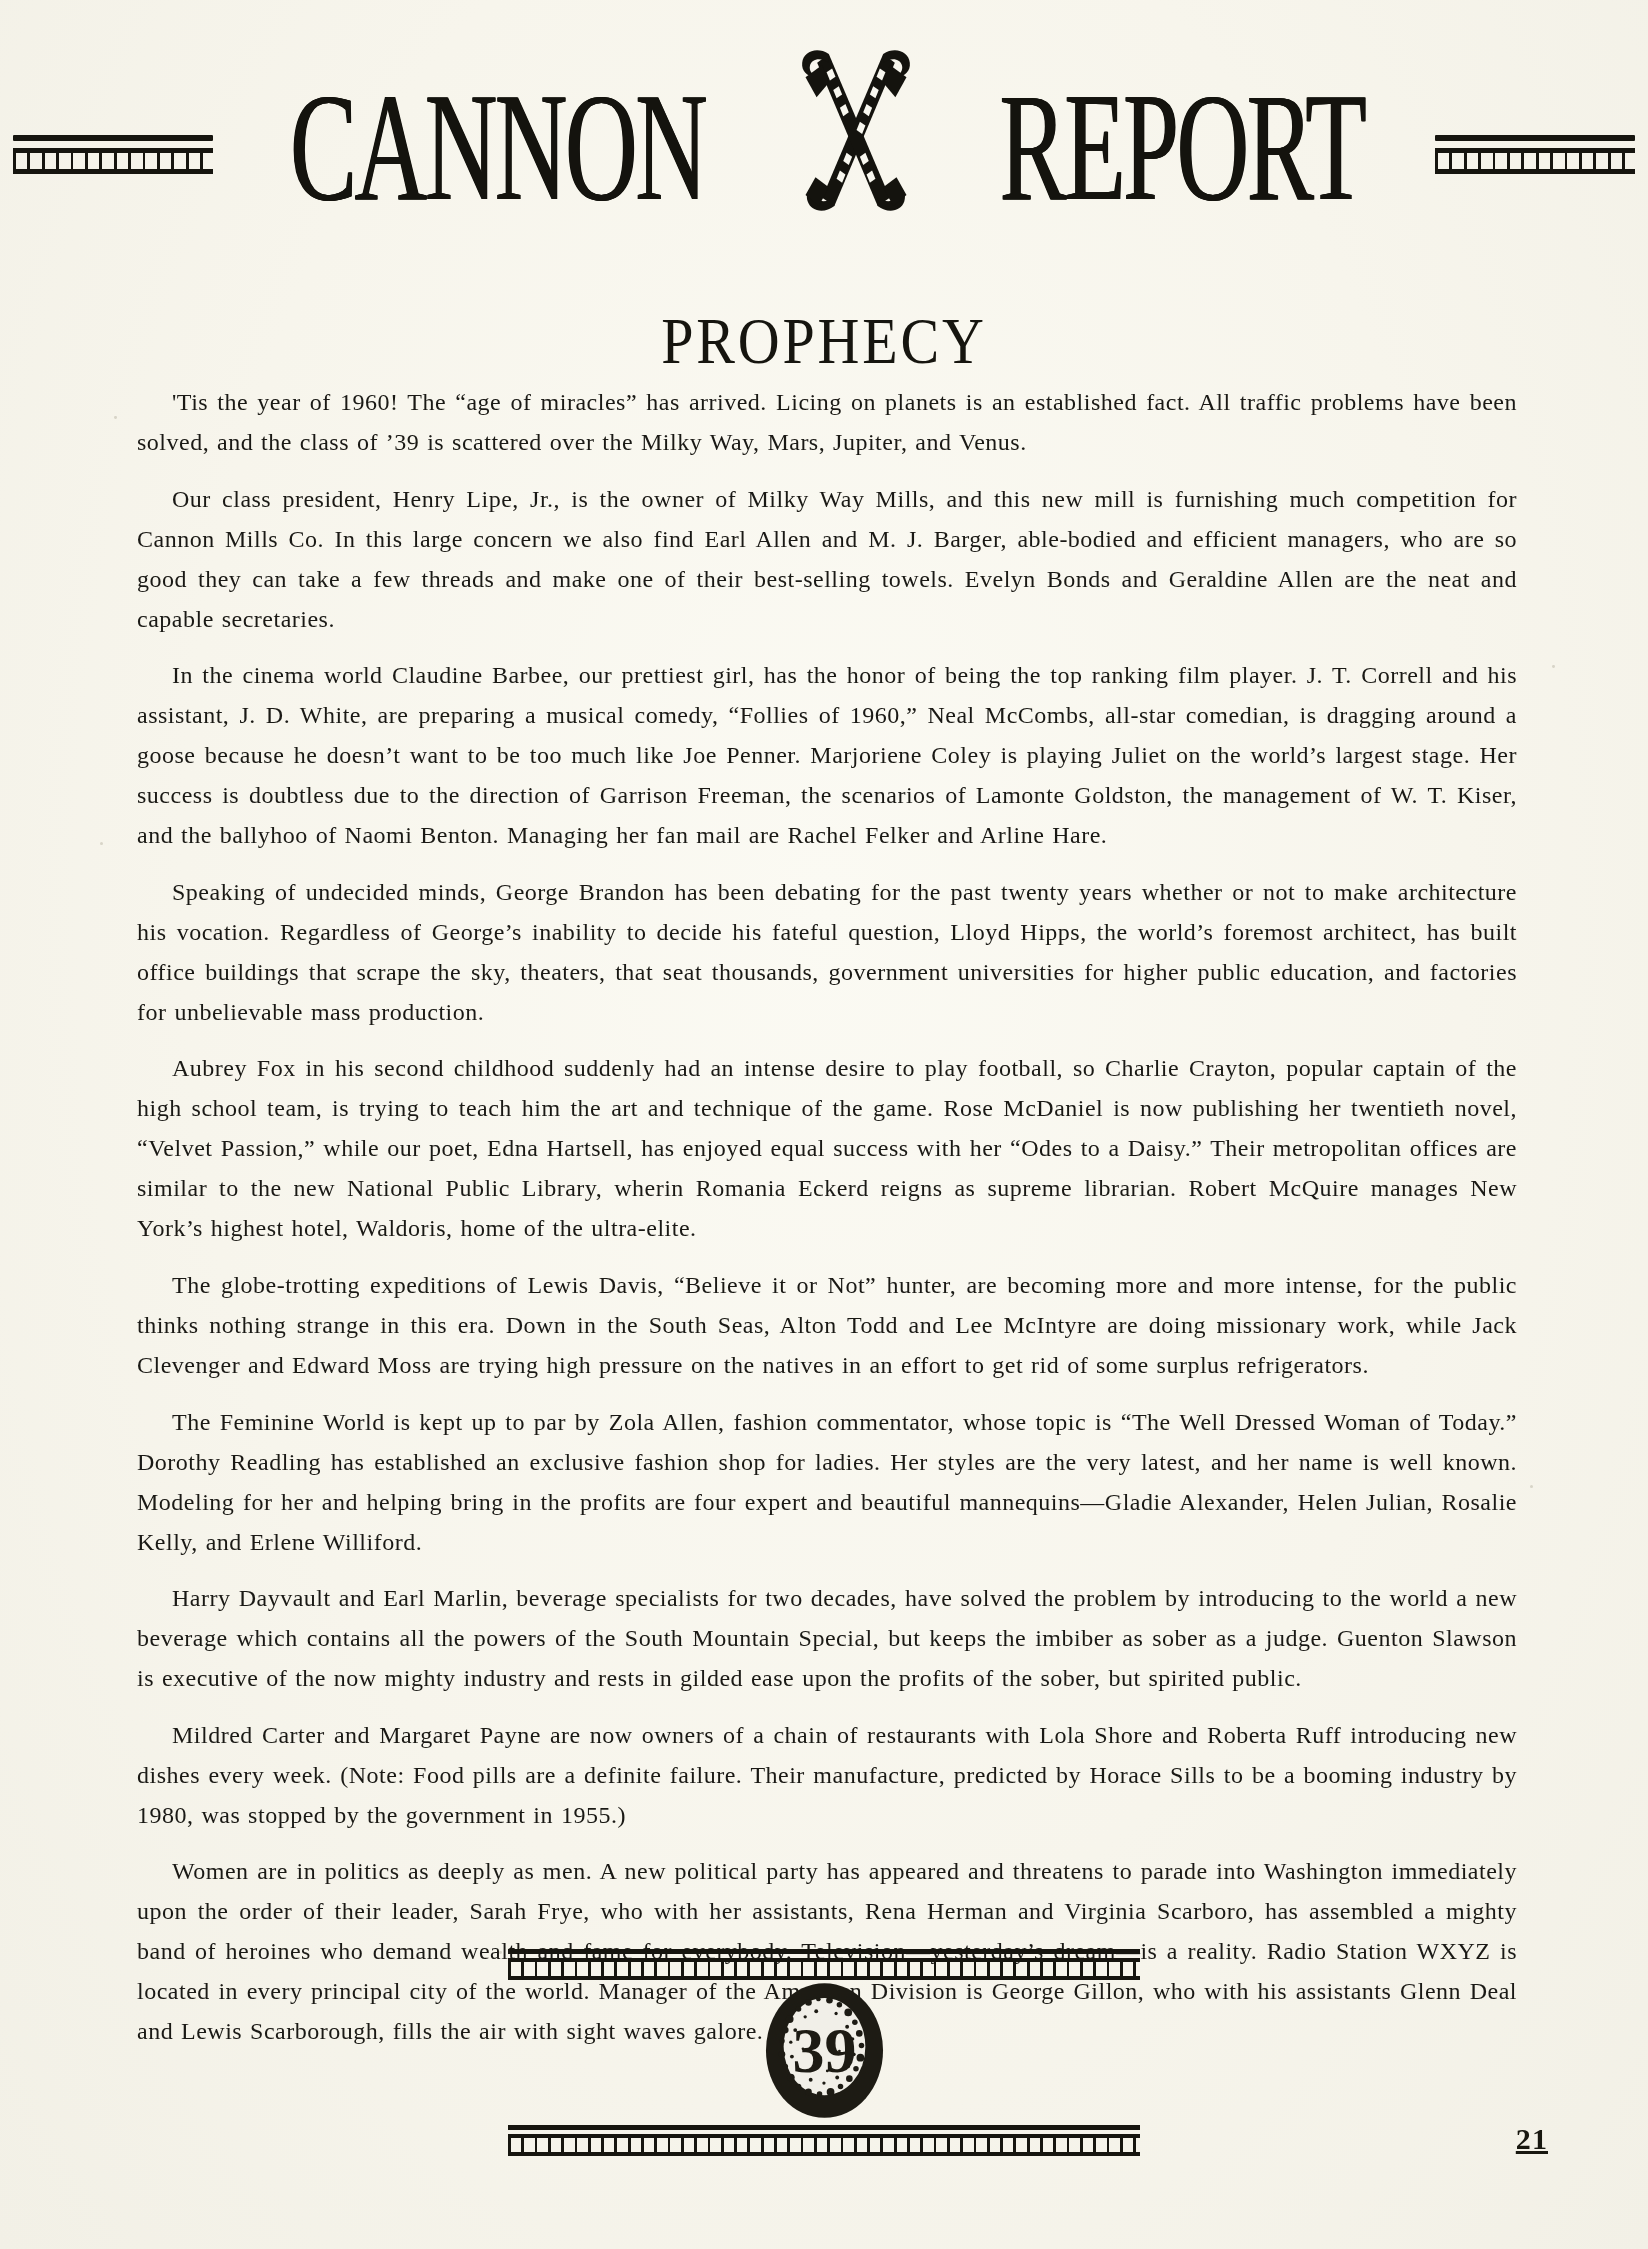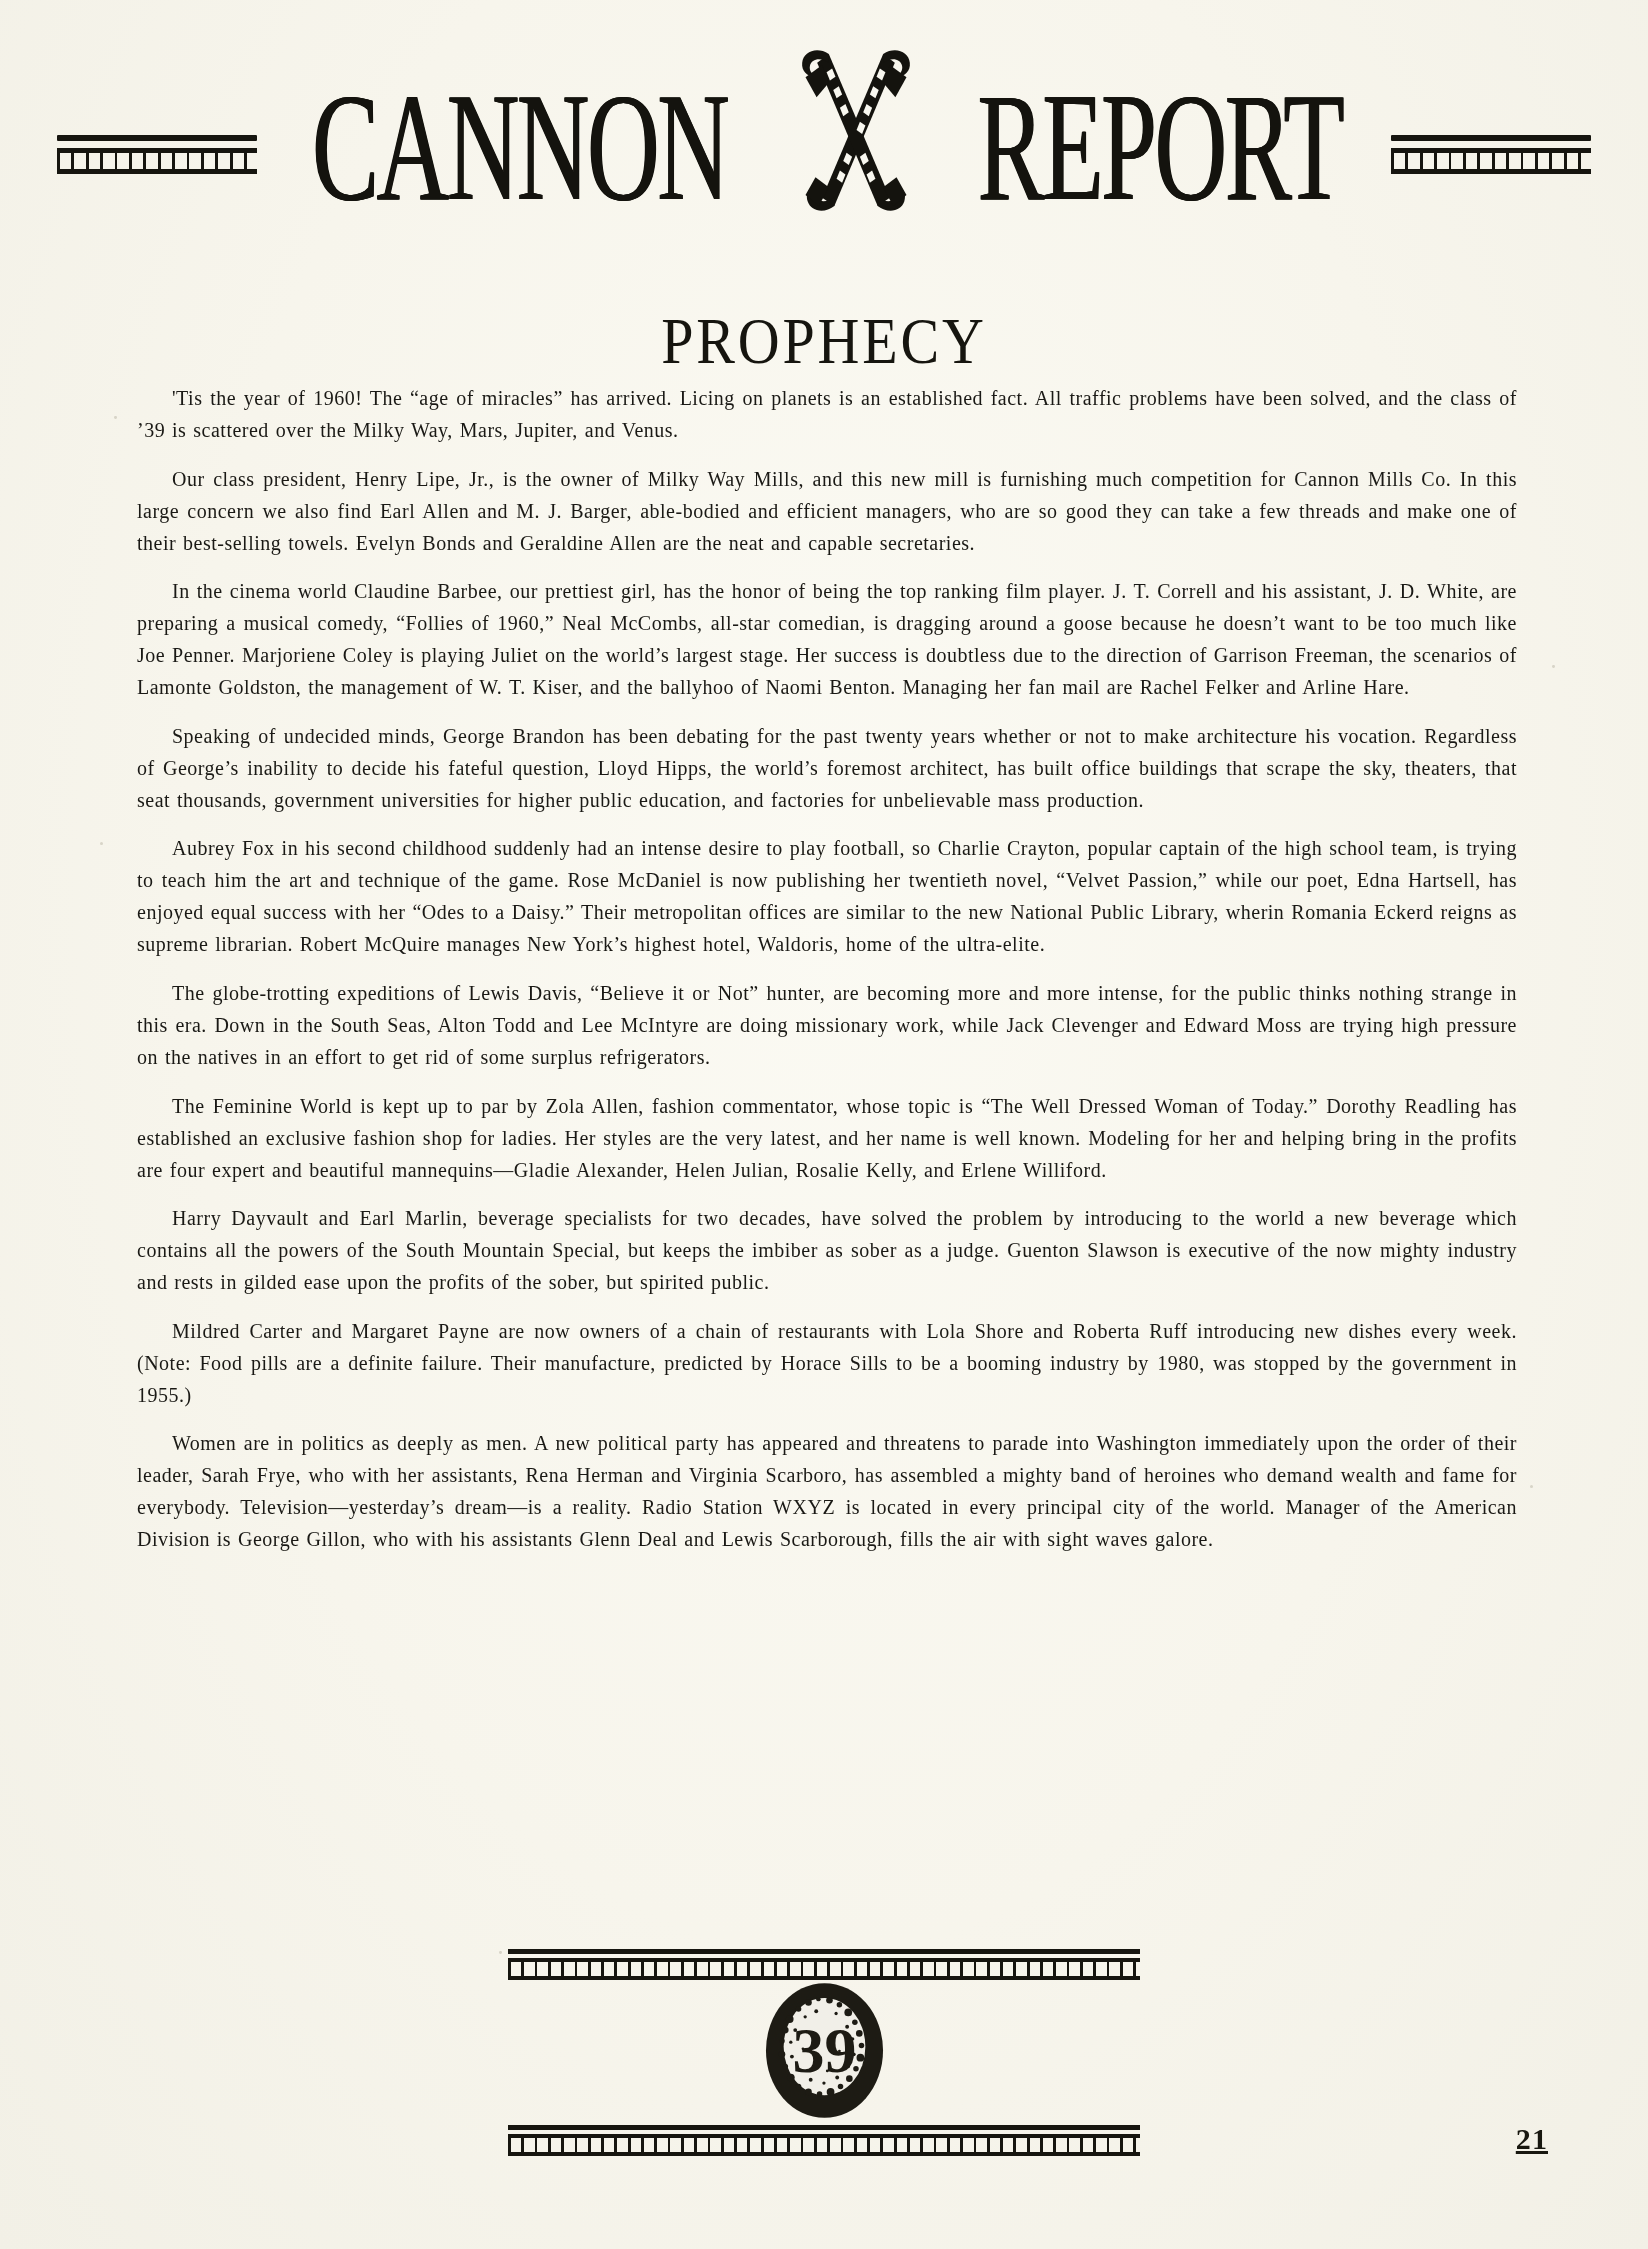--- a/index.html
+++ b/index.html
@@ -20,20 +20,21 @@
   }
 
   
   .masthead{
     position:absolute;
     top:65px;left:0;right:0;
     height:166px;
     display:flex;
     align-items:center;
     justify-content:center;
+    gap:22px;
   }
   .orn{
     position:relative;
     height:41px;
     flex:0 0 auto;
   }
   .orn .rule-top{
     position:absolute;left:0;right:0;top:7.8px;
     height:6.1px;background:#16150f;
     border-radius:1.1px;
@@ -92,22 +93,22 @@
   .body-col{
     position:absolute;
     left:137px;
     top:382px;
     width:1380px;
   }
   p.para{
     margin:0 0 16.6px 0;
     text-align:justify;
     text-align-last:left;
-    font-size:20px;
-    line-height:32px;
+    font-size:24px;
+    line-height:40px;
     letter-spacing:0.5px;
     word-spacing:1.4px;
     text-indent:35px;
     color:#1a1915;
   }
   p.para:last-child{margin-bottom:4px;}
 
   
   .footer{
     position:absolute;

